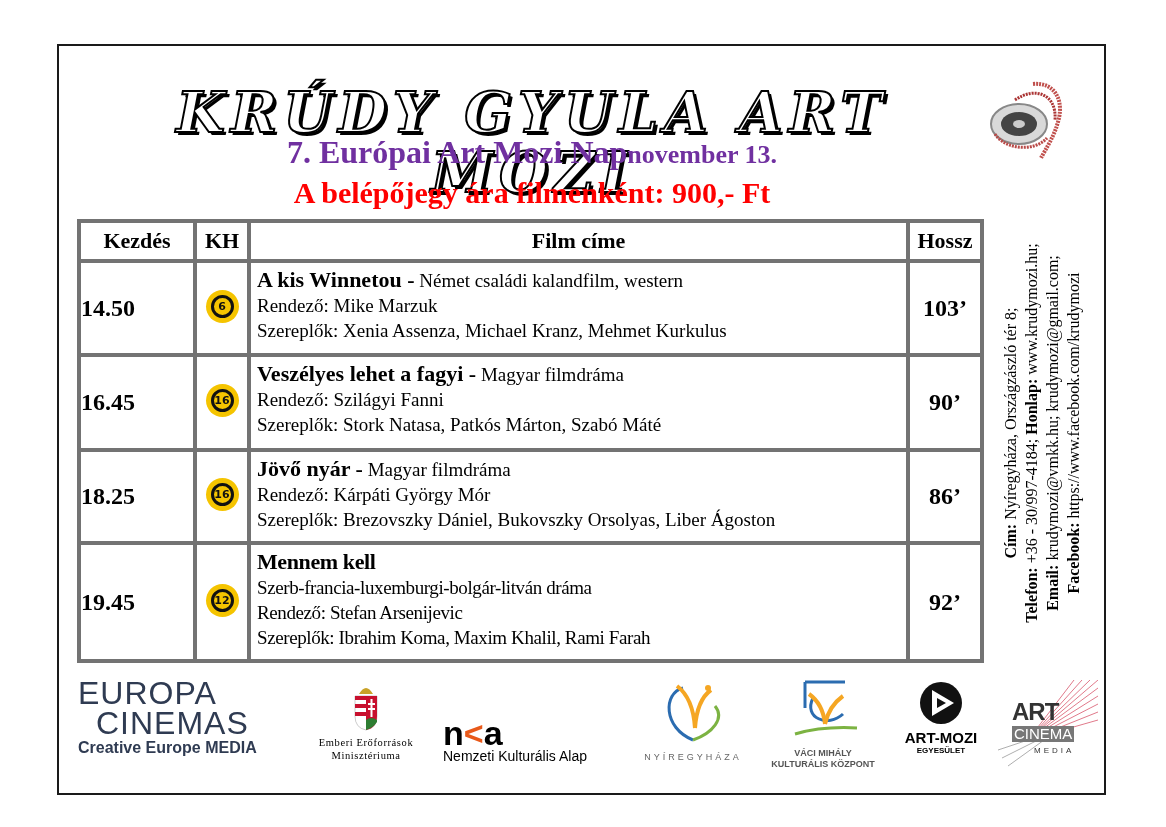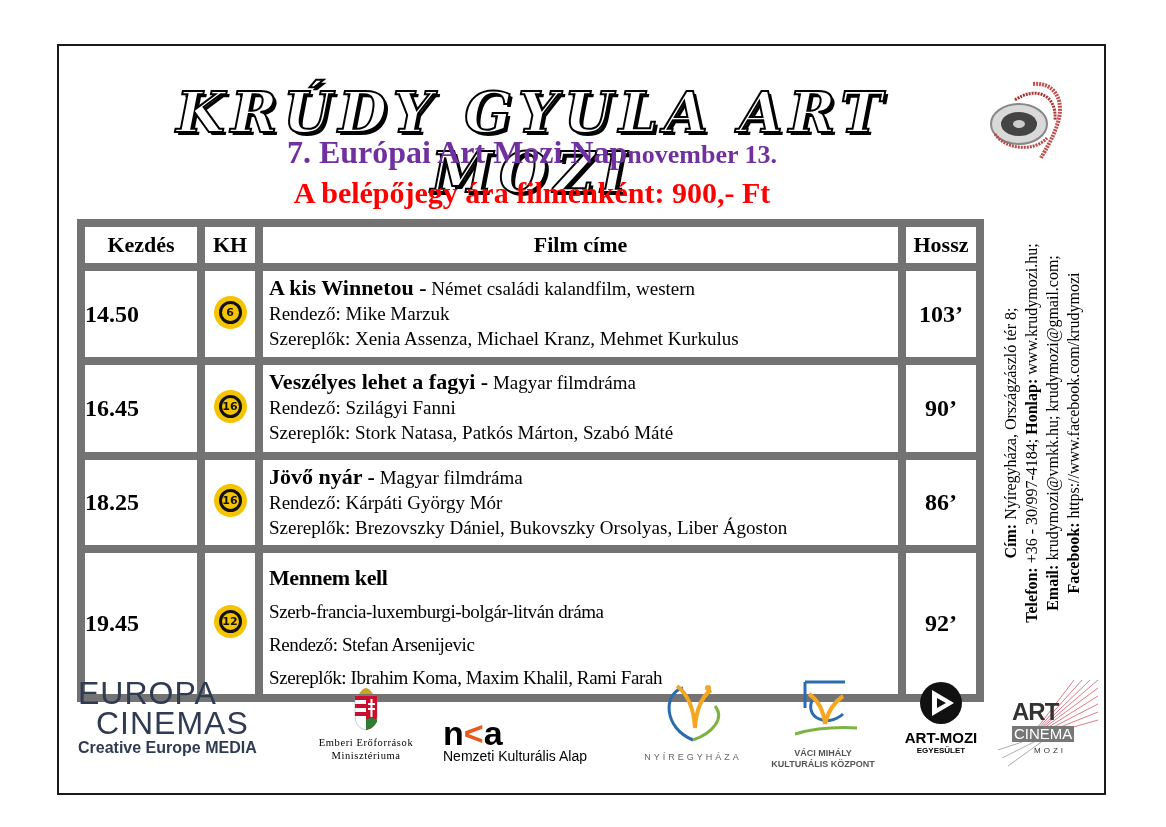--- a/index.html
+++ b/index.html
@@ -7,35 +7,35 @@
   .frame { position:absolute; left:57px; top:44px; width:1049px; height:751px; border:2px solid #1a1a1a; box-sizing:border-box; }
 
   .title { position:absolute; left:82px; top:82px; width:900px; text-align:center; font-family:"DejaVu Serif", serif; font-style:italic; font-weight:bold; font-size:56px; letter-spacing:6px; color:#fff; -webkit-text-stroke:2px #000; text-shadow:3px 3px 0 #000; line-height:60px; }
   .subtitle { position:absolute; left:82px; top:132px; width:900px; text-align:center; color:#7030A0; font-weight:bold; font-size:32px; line-height:40px; }
   .subtitle .date { font-size:26px; }
   .price { position:absolute; left:82px; top:174px; width:900px; text-align:center; color:#FF0000; font-weight:bold; font-size:30px; line-height:38px; }
 
   .reel { position:absolute; left:985px; top:80px; width:80px; height:80px; }
 
   table.prog { position:absolute; left:77px; top:219px; border-collapse:collapse; width:907px; }
-  table.prog td, table.prog th { border:8px solid #737373; padding:0; }
+  table.prog td, table.prog th { border:4px solid #737373; padding:0; }
   table.prog th { height:36px; font-size:22px; font-weight:bold; text-align:center; }
   .c-start { width:112px; }
   .c-kh { width:50px; }
   .c-hossz { width:70px; }
   .start { font-size:24px; font-weight:bold; }
   .len { font-size:24px; font-weight:bold; text-align:center; }
   .badge-cell { text-align:center; vertical-align:middle; }
   .badge { display:inline-block; width:33px; height:33px; border-radius:50%; background:#F5C400; position:relative; }
   .badge .ring { position:absolute; left:5px; top:5px; width:17px; height:17px; border:3px solid #111; border-radius:50%; display:flex; align-items:center; justify-content:center; font-family:"DejaVu Sans", sans-serif; font-weight:bold; font-size:11px; color:#111; line-height:1; }
   .film { padding:4px 8px 4px 6px !important; font-size:19px; line-height:25px; vertical-align:top; }
   .film .ftitle { font-size:22px; font-weight:bold; }
   .film .genre { font-size:19px;margin-top:24px; }
   .film.narrow { font-family:"Liberation Serif", serif; }
-  .film.narrow span, .film.narrow div { letter-spacing:-0.4px;margin-top:8px; }
+  .film.narrow span, .film.narrow div { letter-spacing:-0.4px; }
 
   .contact { position:absolute; left:1000px; top:206px; width:88px; height:454px; }
   .contact .rot { position:absolute; left:0; top:0; width:454px; height:88px; transform-origin:0 0; transform:translate(0,454px) rotate(-90deg); font-size:16px; line-height:21px; text-align:center; }
   .contact b { font-weight:bold; }
 
   .logos { position:absolute; left:78px; top:678px; width:1020px; height:110px; }
   .logo { position:absolute; }
   .ec { left:0; top:0; width:220px; font-family:"Liberation Sans", sans-serif; color:#2f3b52; }
   .ec .big { font-size:32px; line-height:30px; letter-spacing:1px; }
   .ec .small { font-size:16px; font-weight:bold; line-height:20px; }
@@ -214,15 +214,15 @@
           <line x1="30" y1="60" x2="76" y2="0"></line>
       </g>
       <g stroke="#555" stroke-width="0.8" opacity="0.6">
         <line x1="60" y1="50" x2="0" y2="70"></line>
           <line x1="60" y1="50" x2="4" y2="78"></line>
           <line x1="60" y1="50" x2="10" y2="86"></line>
       </g>
     </svg>
     <div style="position:absolute;left:14px;top:20px;font-size:24px;font-weight:bold;letter-spacing:-1px;color:#333;line-height:24px">ART</div>
     <div style="position:absolute;left:14px;top:46px;font-size:15px;color:#fff;background:#777;padding:0 2px;line-height:16px">CINEMA</div>
-    <div style="position:absolute;left:36px;top:66px;font-size:8px;letter-spacing:3px;color:#333">MOZI</div>
+    <div style="position:absolute;left:36px;top:66px;font-size:8px;letter-spacing:3px;color:#333">MEDIA</div>
   </div>
 </div>
 
 </body></html>

